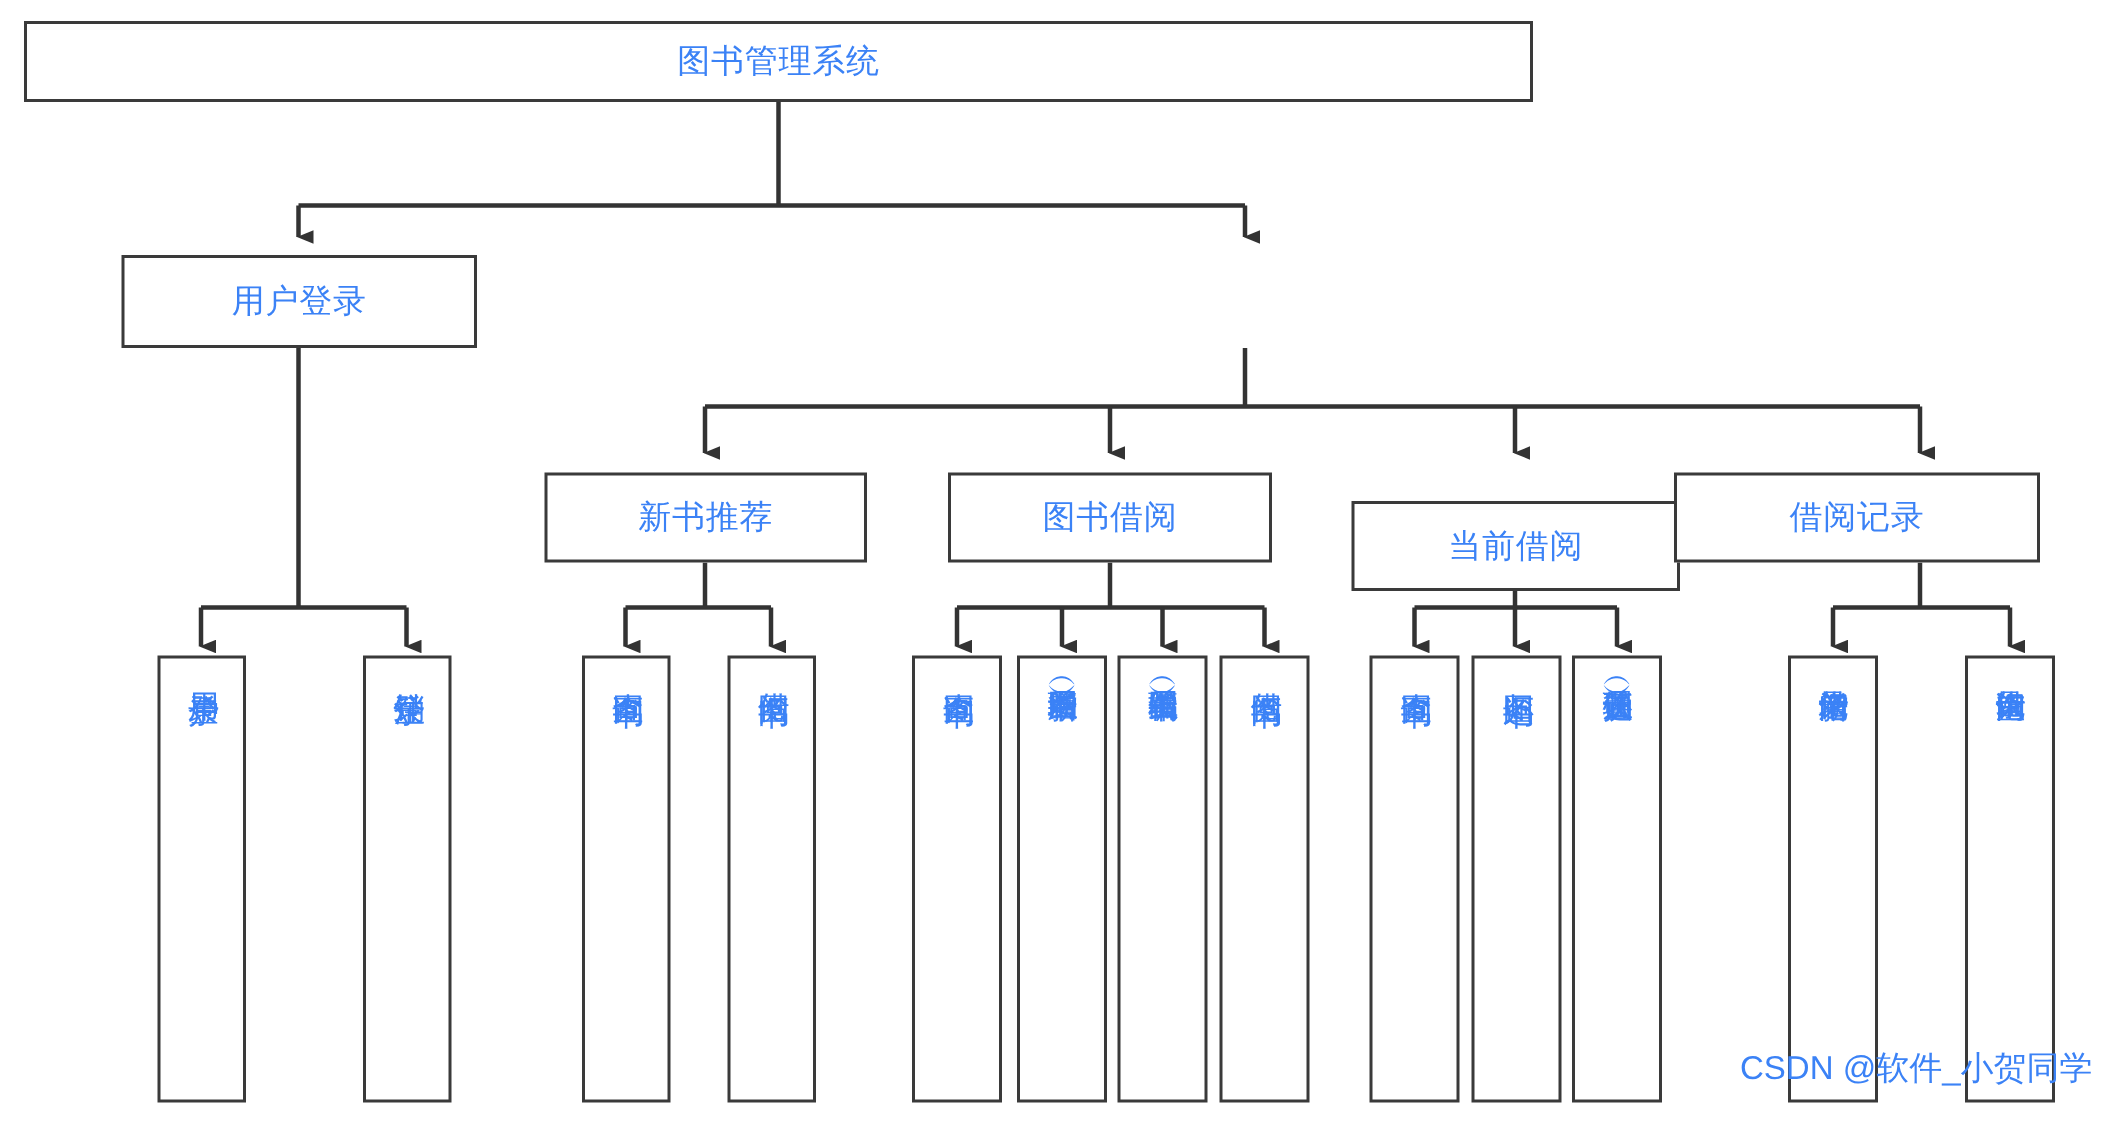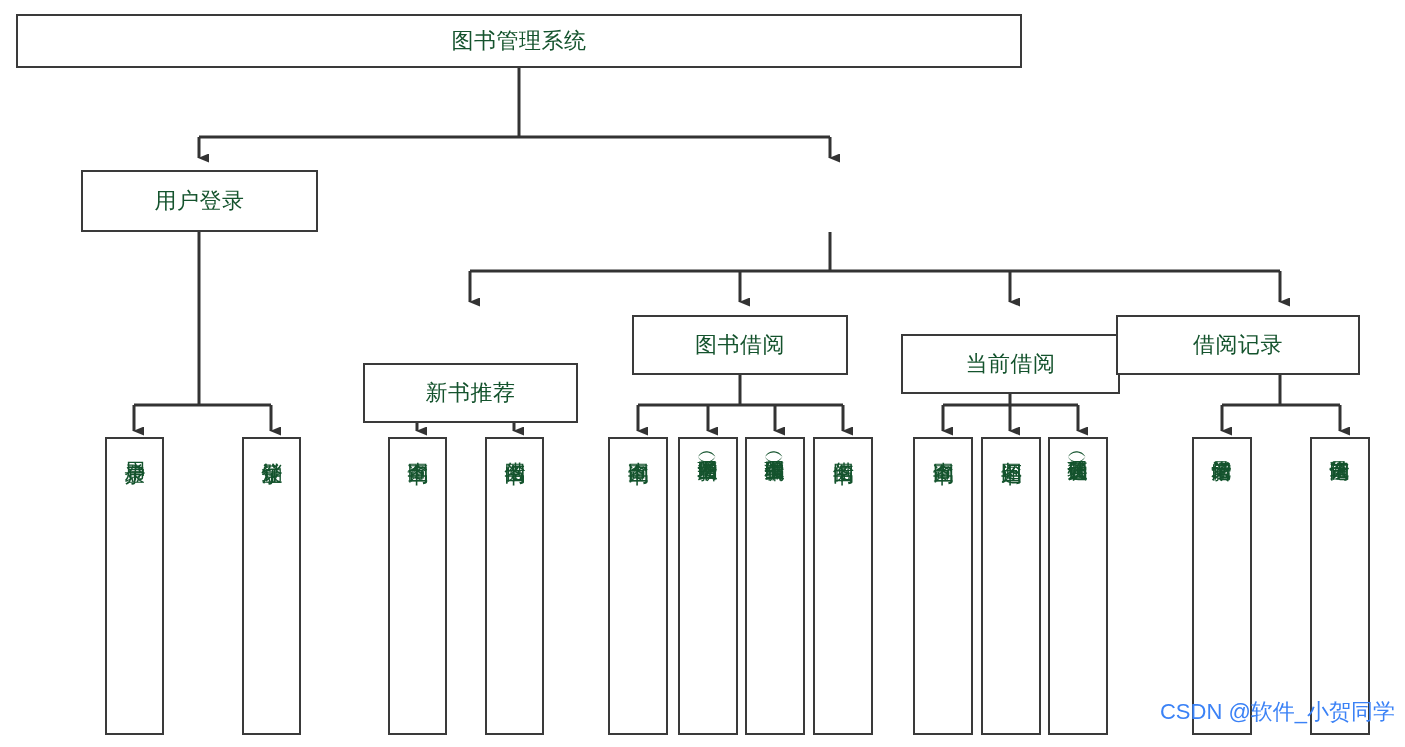--- a/index.html
+++ b/index.html
@@ -25,21 +25,21 @@
     display: block;
   }
   .node-box {
     position: absolute;
     box-sizing: border-box;
     background: #ffffff;
     border: 2px solid #3a3a3a;
     display: flex;
     align-items: center;
     justify-content: center;
-    color: #14532d;
+    color: #3b82f6;
   }
   .node-box.horizontal {
     writing-mode: horizontal-tb;
   }
   .node-label-h {
     font-size: 22px;
     line-height: 1.1;
     letter-spacing: 0.5px;
     white-space: nowrap;
   }
@@ -140,21 +140,21 @@
 
   <div class="node-box horizontal" style="left:16px; top:14px; width:1006px; height:54px;">
     <span class="node-label-h">图书管理系统</span>
   </div>
 
   <div class="node-box horizontal" style="left:81px; top:170px; width:237px; height:62px;">
     <span class="node-label-h">用户登录</span>
   </div>
 
 
-  <div class="node-box horizontal" style="left:363px; top:315px; width:215px; height:60px;margin-top:48px;">
+  <div class="node-box horizontal" style="left:363px; top:315px; width:215px; height:60px;">
     <span class="node-label-h">新书推荐</span>
   </div>
 
   <div class="node-box horizontal" style="left:632px; top:315px; width:216px; height:60px;justify-content:center;">
     <span class="node-label-h">图书借阅</span>
   </div>
 
   <div class="node-box horizontal" style="left:901px; top:334px; width:219px; height:60px;">
     <span class="node-label-h">当前借阅</span>
   </div>

